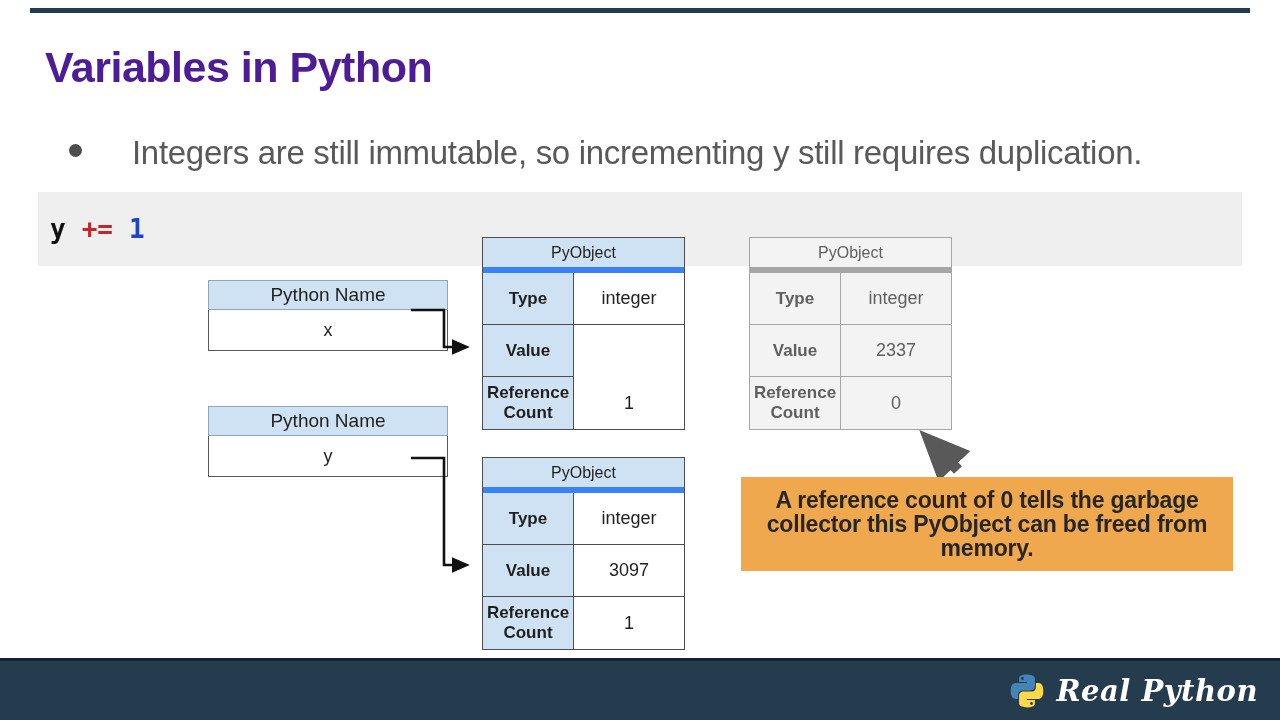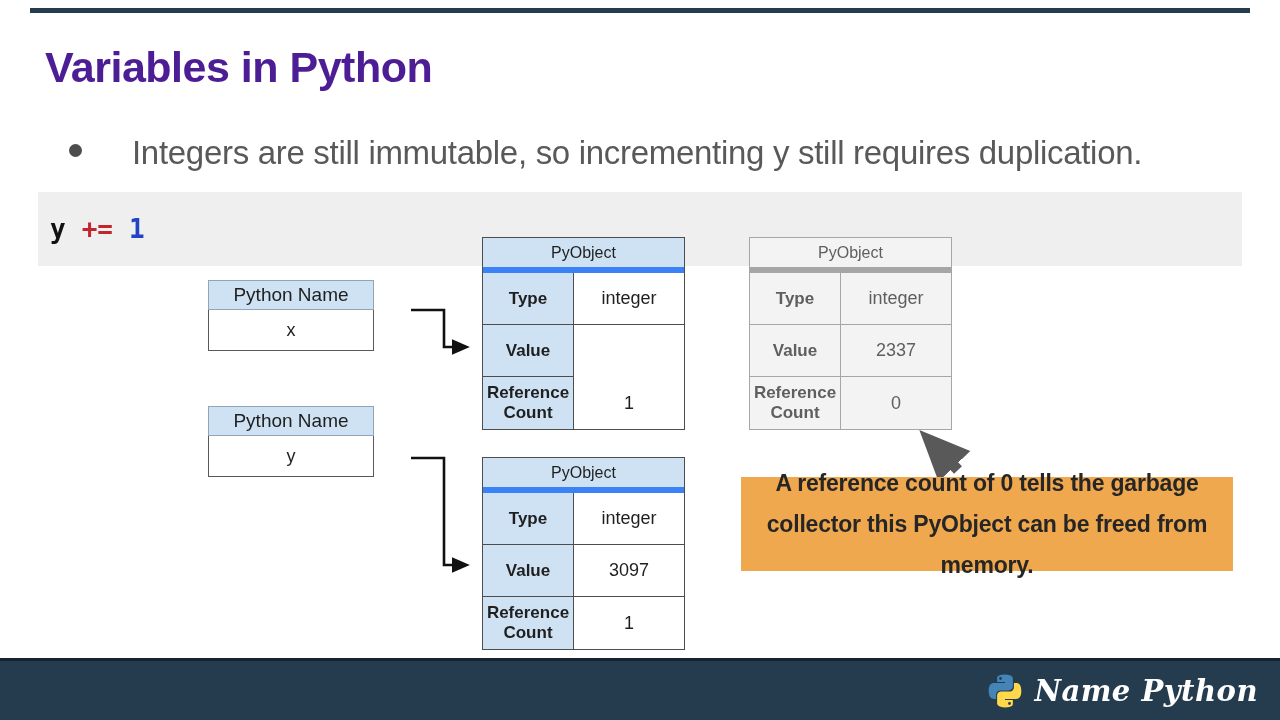--- a/index.html
+++ b/index.html
@@ -30,21 +30,21 @@
     display:flex;align-items:center;padding-left:12px;box-sizing:border-box;
     font-family:"DejaVu Sans Mono","Liberation Mono",monospace;
     font-weight:bold;font-size:26px;
   }
   .tok{margin-right:16px;}
   .tok-var{color:#111111;}
   .tok-op{color:#C2252B;}
   .tok-num{color:#2143C7;}
 
   
-  .namebox{width:166px;}
+  .namebox{width:240px;}
   .namebox .nhdr{
     height:28px;background:#CFE2F3;border:1px solid #8FA5BC;
     display:flex;align-items:center;justify-content:center;
     font-size:19px;color:#1f1f1f;
   }
   .namebox .nval{
     height:40px;background:#ffffff;border:1px solid #595959;border-top:none;
     display:flex;align-items:center;justify-content:center;
     font-size:18px;color:#1f1f1f;
   }
@@ -83,21 +83,21 @@
   .pyobj.gray .pval{background:#F3F3F3;border-color:#A6A6A6;color:#5f5f5f;}
 
   
   .arrows{left:0;top:0;width:1280px;height:720px;pointer-events:none;}
 
   
   .callout{
     left:741px;top:477px;width:492px;height:94px;background:#F0A84F;
     display:flex;align-items:center;justify-content:center;text-align:center;
     padding:6px 20px;box-sizing:border-box;
-    font-size:23px;font-weight:600;color:#262626;line-height:41px;
+    font-size:23px;font-weight:600;color:#262626;line-height:24px;
     letter-spacing:-0.2px;
   }
   .callout .b0{font-weight:800;}
 
   
   .footer{
     left:0;top:658px;width:1280px;height:62px;background:#253C4E;
     border-top:3px solid #16222D;box-sizing:border-box;
     display:flex;align-items:center;justify-content:flex-end;
     padding-right:22px;gap:10px;
@@ -196,14 +196,14 @@
 
 <div class="abs callout">
   <div><span>A reference count of </span><span class="b0">0</span><span> tells the garbage collector this PyObject can be freed from memory.</span></div>
 </div>
 
 <div class="abs footer">
   <svg class="pylogo" viewBox="0 0 128 128" xmlns="http://www.w3.org/2000/svg">
     <path fill="#4584B6" d="M63.6 8.8c-28 0-26.2 12.1-26.2 12.1l.1 12.6h26.6v3.8H26.9S9 35.2 9 63.4c0 28.2 15.6 27.2 15.6 27.2h9.3V77.5s-.5-15.6 15.4-15.6h26.4s14.9.2 14.9-14.4V23.2S93 8.8 63.6 8.8zM48.9 17.2a4.8 4.8 0 1 1 0 9.6 4.8 4.8 0 0 1 0-9.6z"></path>
     <path fill="#FFD94A" d="M64.4 119.2c28 0 26.2-12.1 26.2-12.1l-.1-12.6H63.9v-3.8h37.2s17.9 2.1 17.9-26.1c0-28.2-15.6-27.2-15.6-27.2h-9.3v13.1s.5 15.6-15.4 15.6H52.3s-14.9-.2-14.9 14.4v24.3s-2.3 14.4 27 14.4zM79.1 110.8a4.8 4.8 0 1 1 0-9.6 4.8 4.8 0 0 1 0 9.6z"></path>
   </svg>
-  <span class="brand-text">Name Python</span>
+  <span class="brand-text">Real Python</span>
 </div>
 
 </body></html>

